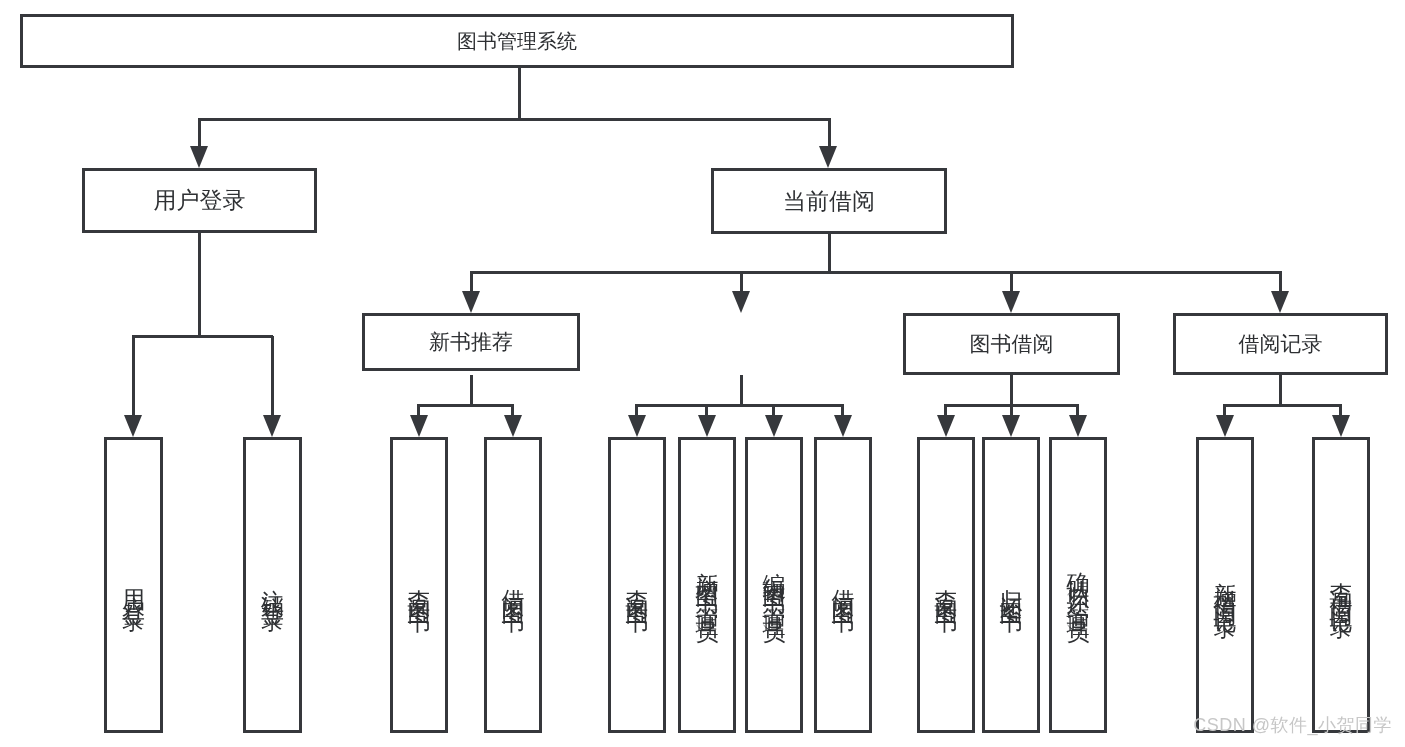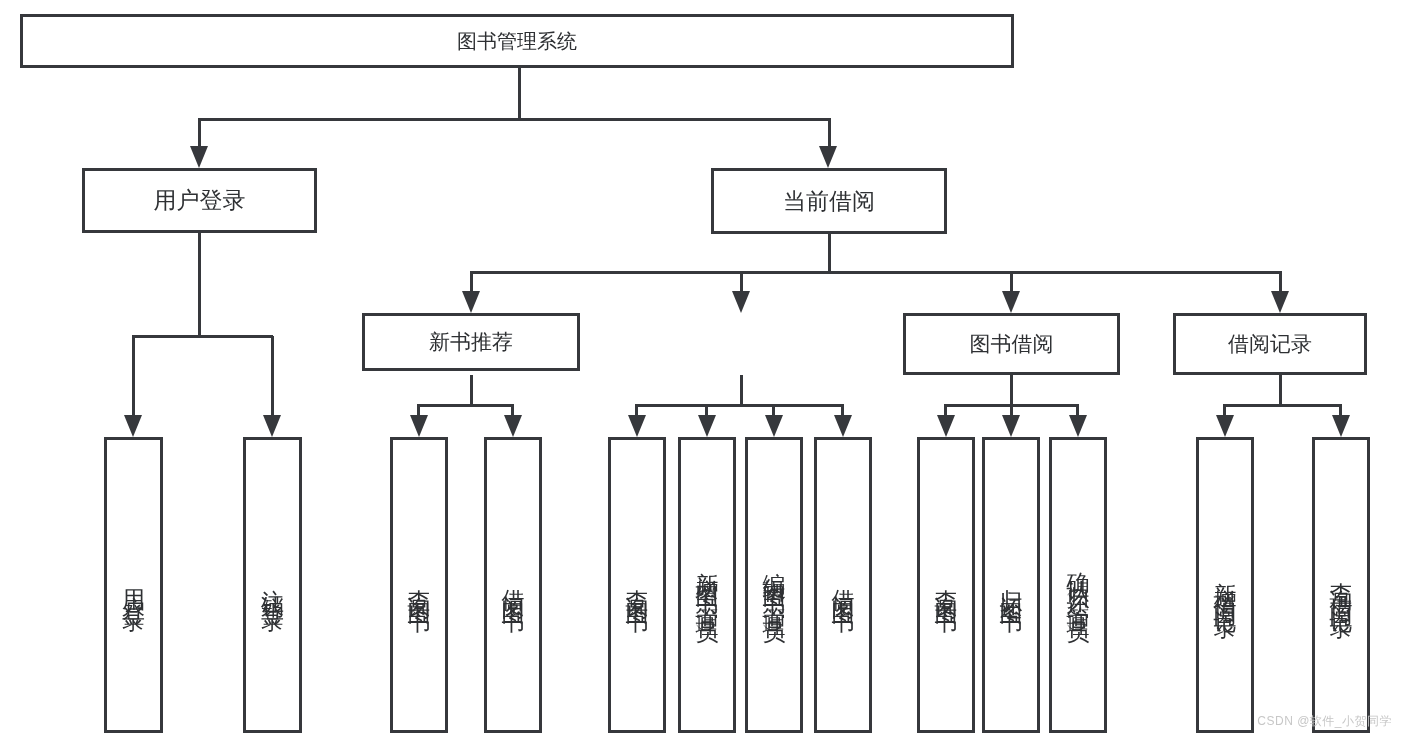--- a/index.html
+++ b/index.html
@@ -32,21 +32,21 @@
   .l{position:absolute;background:var(--line);}
   .v{width:3px;}
   .h{height:3px;}
   .ar{
     position:absolute;width:0;height:0;
     border-left:9px solid transparent;border-right:9px solid transparent;
     border-top:22px solid var(--line);
   }
   .wm{
     position:absolute;top:713px;right:13px;
-    color:var(--watermark);font-size:12px;letter-spacing:.5px;z-index:5;
+    color:var(--watermark);font-size:18px;letter-spacing:.5px;z-index:5;
   }
 </style>
 </head>
 <body>
 
 <div class="canvas">
 
   <div class="node hb-root" style="left:20px;top:14px;width:994px;height:54px;">图书管理系统</div>
 
   <div class="l v" style="left:518px;top:68px;height:50px;"></div>
@@ -75,21 +75,21 @@
   <div class="ar" style="left:462px;top:291px;"></div>
   <div class="l v" style="left:740px;top:272px;height:22px;"></div>
   <div class="ar" style="left:732px;top:291px;"></div>
   <div class="l v" style="left:1010px;top:272px;height:22px;"></div>
   <div class="ar" style="left:1002px;top:291px;"></div>
   <div class="l v" style="left:1279px;top:272px;height:22px;"></div>
   <div class="ar" style="left:1271px;top:291px;"></div>
 
   <div class="node hb-l2" style="left:362px;top:313px;width:218px;height:58px;">新书推荐</div>
   <div class="node hb-l2" style="left:903px;top:313px;width:217px;height:62px;">图书借阅</div>
-  <div class="node hb-l2" style="left:1173px;top:313px;width:194px;height:62px;">借阅记录</div>
+  <div class="node hb-l2" style="left:1173px;top:313px;width:215px;height:62px;">借阅记录</div>
 
   <div class="l v" style="left:470px;top:375px;height:31px;"></div>
   <div class="l h" style="left:417px;top:404px;width:97px;"></div>
   <div class="l v" style="left:417px;top:405px;height:11px;"></div>
   <div class="ar" style="left:410px;top:415px;"></div>
   <div class="l v" style="left:511px;top:405px;height:11px;"></div>
   <div class="ar" style="left:504px;top:415px;"></div>
 
   <div class="node vnode" style="left:390px;top:437px;width:58px;height:296px;">查询图书</div>
   <div class="node vnode" style="left:484px;top:437px;width:58px;height:296px;">借阅图书</div>

